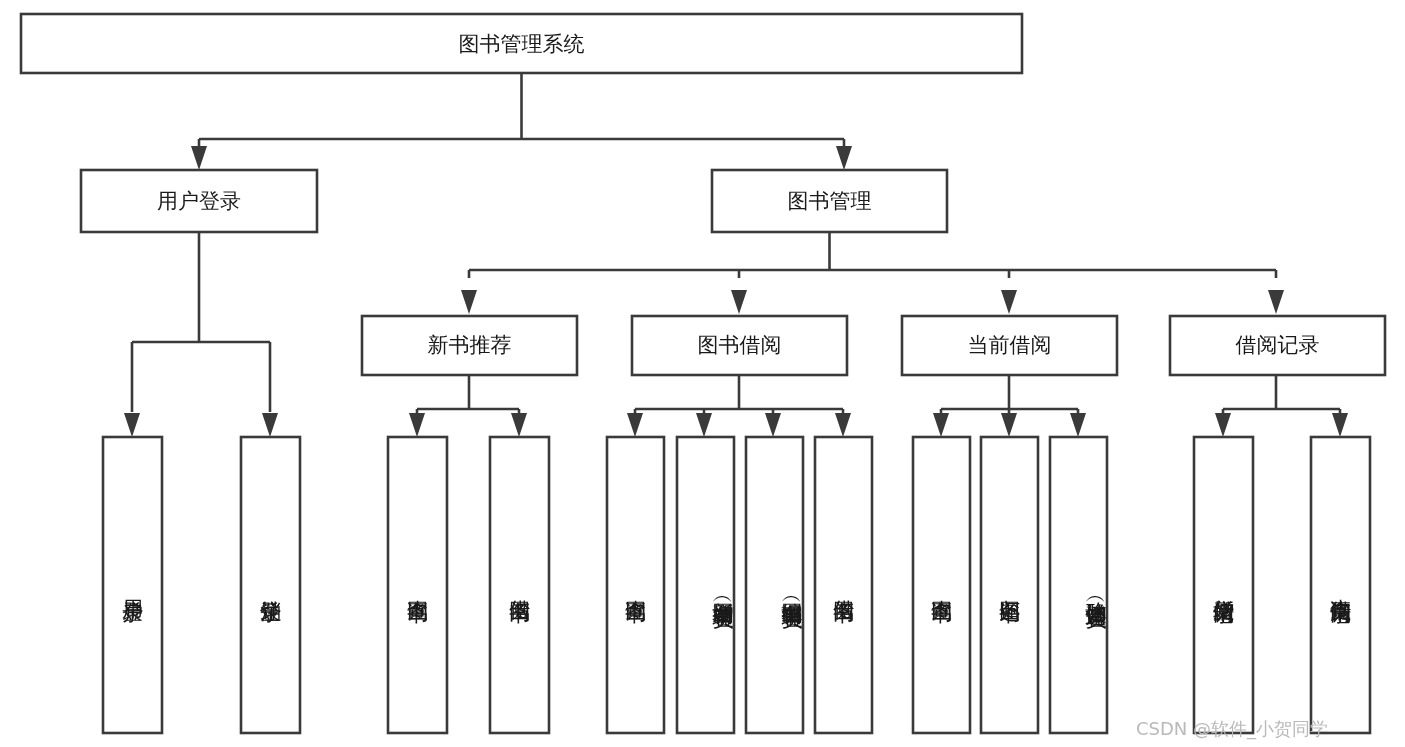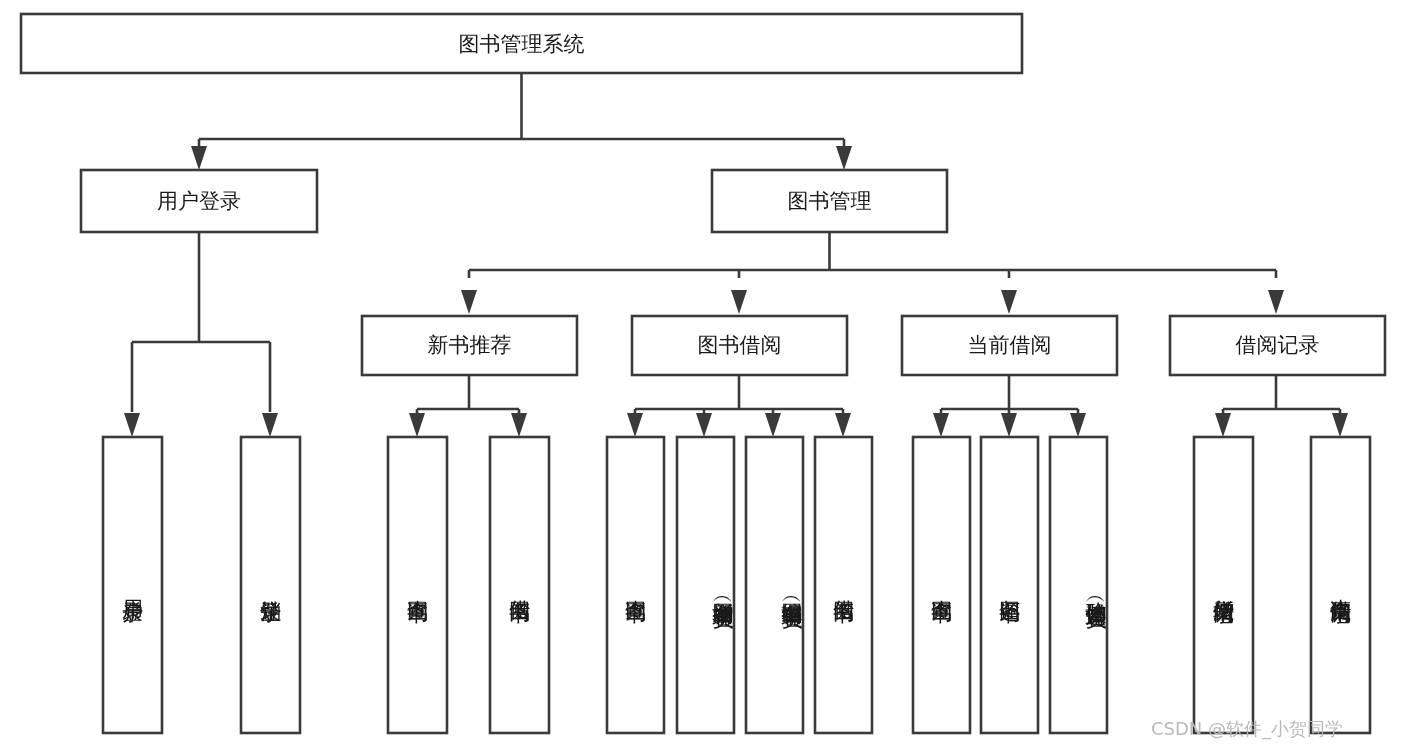--- a/index.html
+++ b/index.html
@@ -58,21 +58,21 @@
     font-family: "DejaVu Sans", "Liberation Sans", sans-serif;
     font-size: 21px;
     line-height: 1.08;
     color: #1a1a1a;
     letter-spacing: 1px;
     white-space: nowrap;
     pointer-events: none;
   }
   .watermark {
     position: absolute;
-    right: 4px;
+    right: 19px;
     bottom: 6px;
     font-family: "DejaVu Sans", "Liberation Sans", sans-serif;
     font-size: 18px;
     color: #b9b9b9;
     white-space: nowrap;
   }
 </style>
 </head>
 <body>
 

